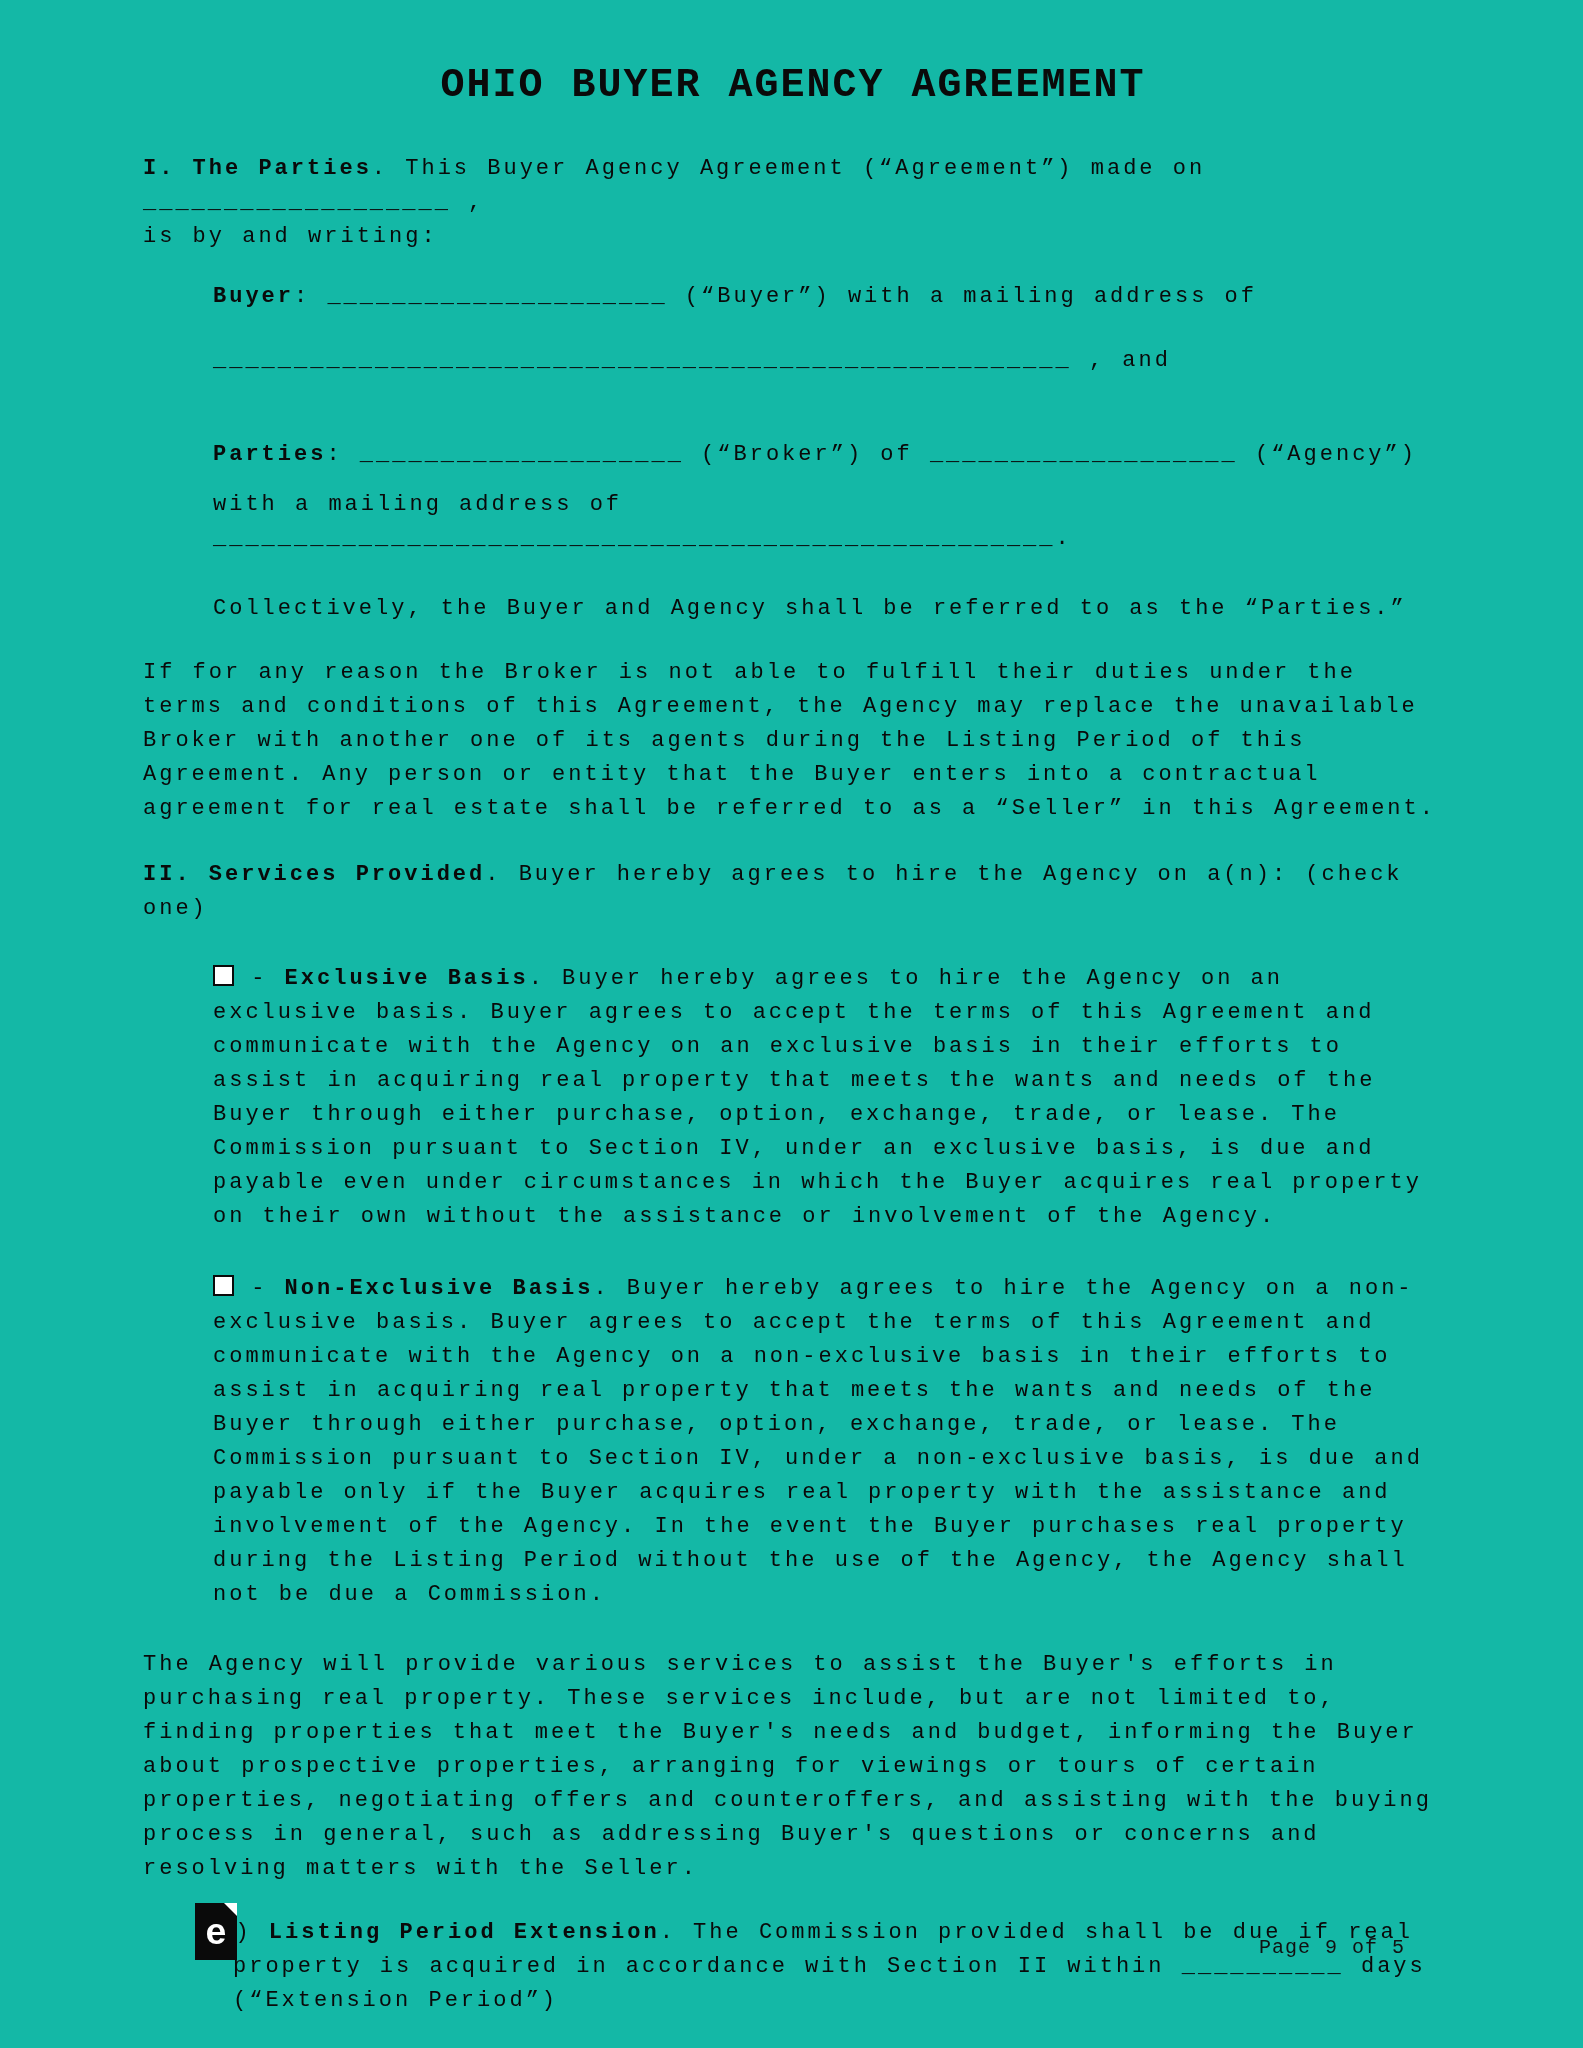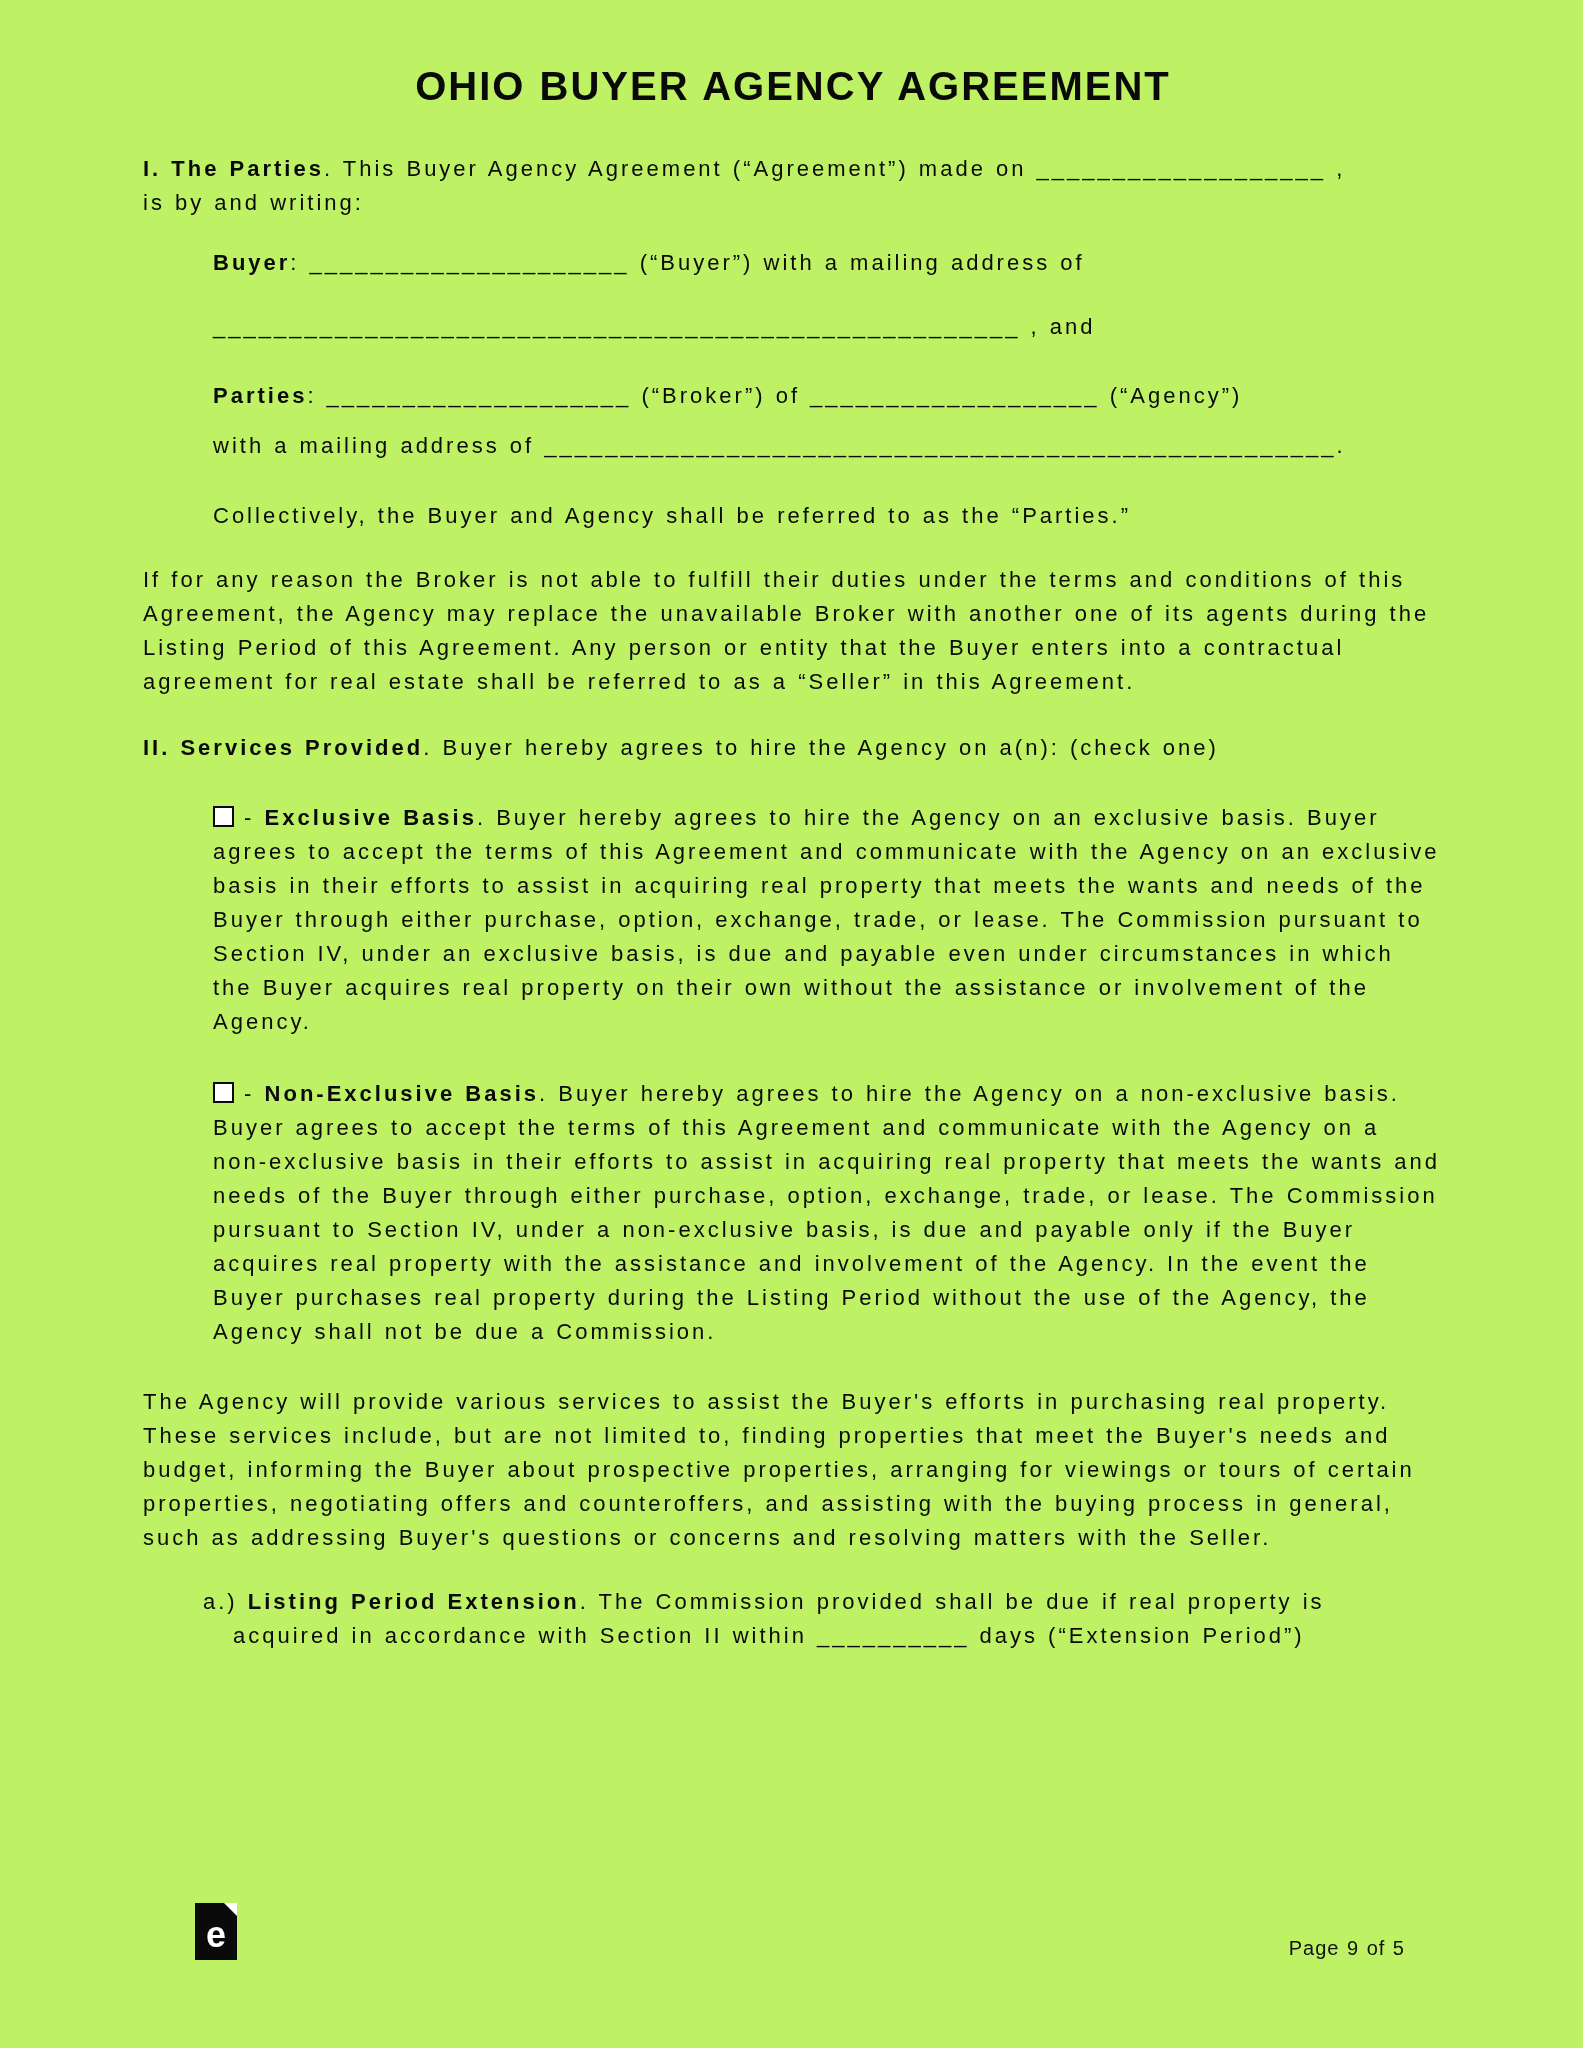--- a/index.html
+++ b/index.html
@@ -1,44 +1,44 @@
 <!DOCTYPE html>
 <html><head>
 <meta charset="utf-8">
 <style>
   html, body { margin: 0; padding: 0; background: #ffffff; }
   .page {
     position: relative;
     width: 1583px;
     height: 2048px;
     margin: 0 auto;
-    background: #bef264;
+    background: #14b8a6;
     color: #0a0a0a;
-    font-family: Liberation Sans, sans-serif;
+    font-family: Liberation Mono, monospace;
     font-size: 22px;
     line-height: 34px;
     letter-spacing: 3px;
     word-spacing: 1px;
     box-sizing: border-box;
     padding: 62px 140px 0 143px;
     overflow: hidden;
   }
   .title {
     text-align: center;
     font-weight: bold;
     font-size: 40px;
     line-height: 48px;
     letter-spacing: 2px;
     margin: 0 0 42px 0;
   }
   .para { margin: 0 0 33px 0; }
   .b { font-weight: bold; }
   .indent { margin-left: 70px; }
   .contact-line { margin-bottom: 30px; }
-  .gap-lg { margin-bottom: 35px; }
+  .gap-lg { margin-bottom: 60px; }
   .gap-sm { margin-bottom: 16px; }
   .gap-md { margin-bottom: 36px; }
   .checkbox {
     display: inline-block;
     width: 17px;
     height: 17px;
     border: 2px solid #0a0a0a;
     vertical-align: -2px;
     background: #ffffff;
   }

